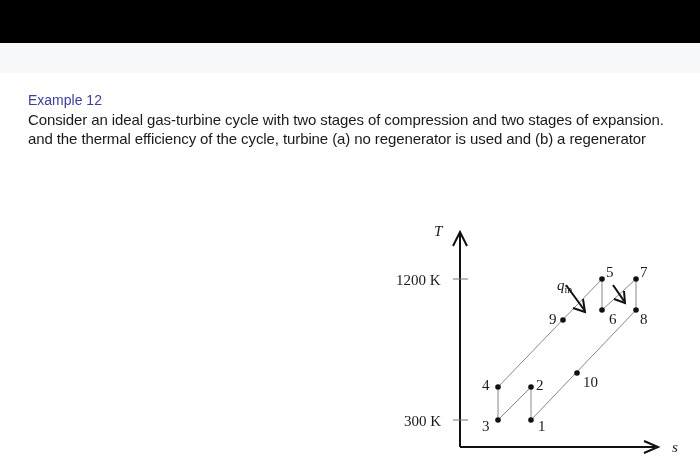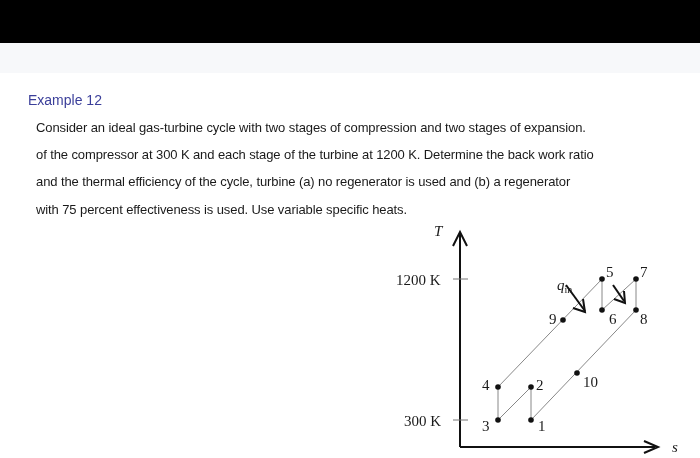--- a/index.html
+++ b/index.html
@@ -21,44 +21,42 @@
       position: absolute; left: 28px; top: 91px; width: 670px;
     }
     .example-title {
       color: #3b3f9a;
       font-size: 14px;
       line-height: 19px;
       margin: 0;
     }
     .problem-text {
       color: #1a1a1a;
-      font-size: 13px;
+      font-size: 15px;
       line-height: 19.2px;
-      margin: 8px;
+      margin: 0;
       letter-spacing: -0.1px;
     }
     .diagram {
       position: absolute; left: 380px; top: 220px; width: 320px; height: 238px;
     }
     .diagram svg { display: block; }
     .lbl { font-family: "Liberation Serif", serif; font-size: 15px; fill: #1a1a1a; }
     .axlbl { font-family: "Liberation Serif", serif; font-style: italic; font-size: 15px; fill: #1a1a1a; }
   </style>
 </head>
 <body>
 
 <div class="topbar"></div>
 <div class="subbar"></div>
 
 <div class="content">
   <p class="example-title">Example 12</p>
   <p class="problem-text">Consider an ideal gas-turbine cycle with two stages of compression and two stages of expansion.</p>
-  <p class="problem-text">of the compressor at 300 K and each stage of the turbine at 1200 K. Determine the back work ratio</p>
   <p class="problem-text">and the thermal efficiency of the cycle, turbine (a) no regenerator is used and (b) a regenerator</p>
-  <p class="problem-text">with 75 percent effectiveness is used. Use variable specific heats.</p>
 </div>
 
 <div class="diagram">
   <svg width="320" height="238" viewBox="0 0 320 238" xmlns="http://www.w3.org/2000/svg">
 
     <g>
       <line x1="80" y1="227" x2="80" y2="14" stroke="#111" stroke-width="2"></line>
       <polyline points="73,26 80,12 87,26" fill="none" stroke="#111" stroke-width="2"></polyline>
       <line x1="80" y1="227" x2="275" y2="227" stroke="#111" stroke-width="2"></line>
       <polyline points="264,221 278,227 264,233" fill="none" stroke="#111" stroke-width="2"></polyline>

